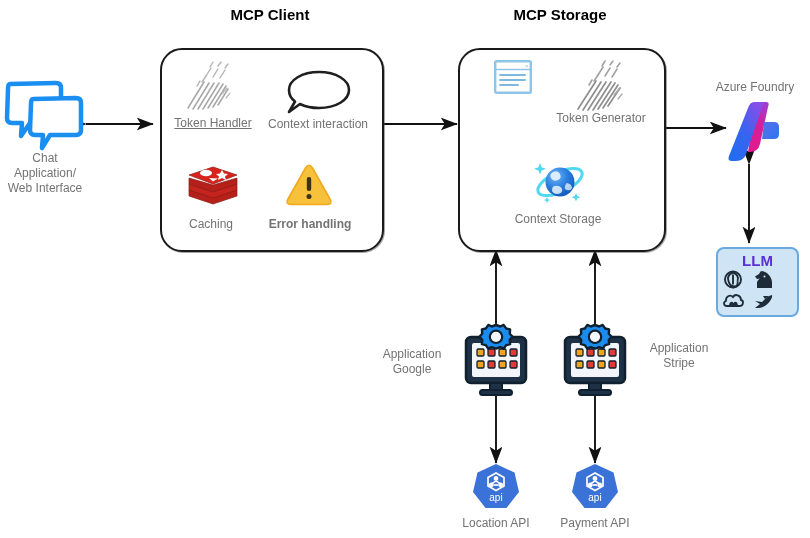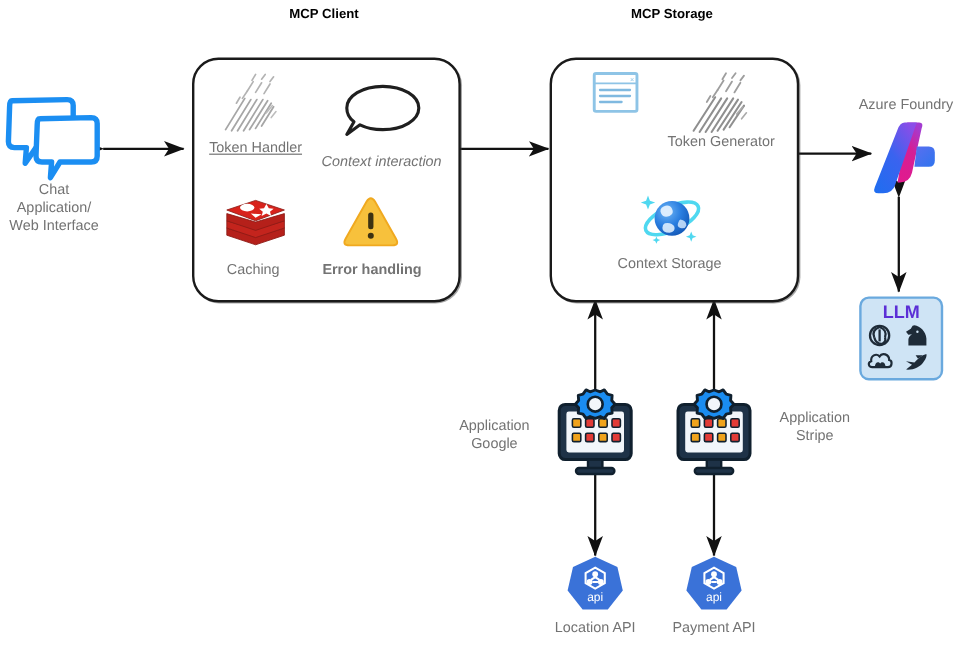--- a/index.html
+++ b/index.html
@@ -22,21 +22,21 @@
     font-size: 12px;
     color: #737373;
     text-align: center;
     line-height: 15px;
     white-space: pre-line;
     user-select: none;
   }
   .title {
     position: absolute;
     font-family: "Liberation Sans", sans-serif;
-    font-size: 11px;
+    font-size: 15px;
     font-weight: bold;
     color: #000000;
     text-align: center;
   }
   .container-box {
     position: absolute;
     border: 2px solid #1a1a1a;
     border-radius: 22px;
     background: #ffffff;
     box-shadow: 1px 1px 0 0 rgba(60,60,60,0.45);
@@ -141,21 +141,21 @@
       </g>
     </svg>
   </div>
   <div class="lbl" style="left:168px; top:116px; width:90px;text-decoration:underline;">Token Handler</div>
 
   <div class="abs" style="left:283px; top:68px; width:72px; height:50px;">
     <svg width="72" height="50" viewBox="0 0 72 50">
       <path d="M36,4 C53,4 66,12 66,22 C66,32 53,40 36,40 C29,40 22,38.5 17,36 L6,44 L12,33.5 C8,30.5 6,26.5 6,22 C6,12 19,4 36,4 Z" fill="#ffffff" stroke="#1f1f1f" stroke-width="2.6" stroke-linejoin="round"></path>
     </svg>
   </div>
-  <div class="lbl" style="left:258px; top:127px; width:120px;font-style:italic;">Context interaction</div>
+  <div class="lbl" style="left:258px; top:117px; width:120px;">Context interaction</div>
 
   <div class="abs" style="left:186px; top:163px; width:54px; height:48px;">
     <svg width="54" height="48" viewBox="0 0 54 48">
       <g stroke="#8c1a16" stroke-width="0.7">
         <path d="M27,34 L51,27 L51,33 L27,41 L3,33 L3,27 Z" fill="#b5201a"></path>
         <path d="M27,28 L51,21 L51,27 L27,35 L3,27 L3,21 Z" fill="#c4241d"></path>
         <path d="M27,22 L51,15 L51,21 L27,29 L3,21 L3,15 Z" fill="#b5201a"></path>
       </g>
       <path d="M27,4 L51,12 L27,21 L3,12 Z" fill="#d8231c" stroke="#8c1a16" stroke-width="0.7"></path>
       <ellipse cx="20" cy="10" rx="6" ry="3.2" fill="#ffffff"></ellipse>
@@ -256,21 +256,21 @@
           <stop offset="0%" stop-color="#5a6ff0"></stop>
           <stop offset="100%" stop-color="#2f74ee"></stop>
         </linearGradient>
       </defs>
       <path d="M34,2 L44,2 Q48,2 46,7 L38,44 Q36,52 28,52 L26,52 Z" fill="url(#afB)"></path>
       <path d="M32,2 L42,2 L24,54 Q22,61 14,61 L10,61 Q5,61 7,56 L26,8 Q28,2 32,2 Z" fill="url(#afA)"></path>
       <path d="M42,22 L52,22 Q57,22 57,27 L57,34 Q57,39 52,39 L40,39 Z" fill="url(#afC)"></path>
     </svg>
   </div>
 
-  <div class="abs" style="left:716px; top:247px; width:66px; height:66px; border:2.5px solid #6aa9de; border-radius:8px; background:#cfe4f5;">
+  <div class="abs" style="left:716px; top:247px; width:66px; height:66px; border:2.5px solid #6aa9de; border-radius:8px; background:#cfe4f5;padding-left:13px;">
     <div style="position:absolute; left:0; top:3px; width:100%; text-align:center; font-family:'Liberation Sans',sans-serif; font-size:15px; font-weight:bold; color:#5b2fd6;">LLM</div>
     <svg style="position:absolute; left:4px; top:21px;" width="56" height="42" viewBox="0 0 56 42">
 
       <g fill="none" stroke="#1e2b38" stroke-width="1.9">
         <circle cx="11" cy="9.5" r="8"></circle>
         <path d="M11,2.5 C7,4 5,7 6.5,11 M11,2.5 C15,4 17,7 15.5,11 M6.5,11 C7.5,15 10,17 14,16.5 M15.5,11 C16.5,14 15,16.5 11,17.5"></path>
         <line x1="11" y1="4.5" x2="11" y2="14.5"></line>
       </g>
 
       <g>

